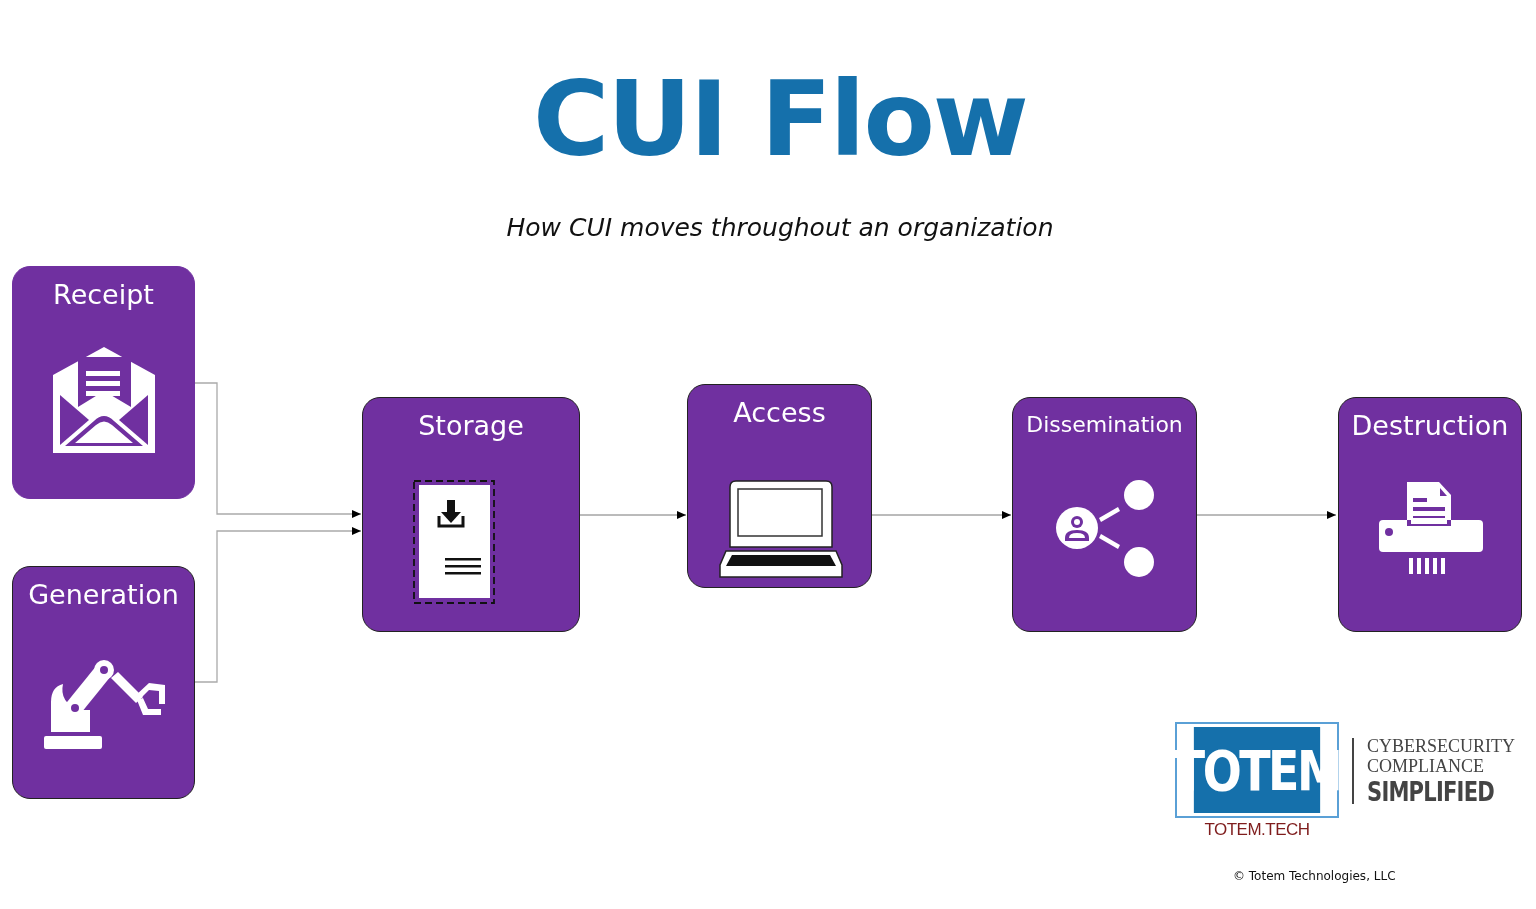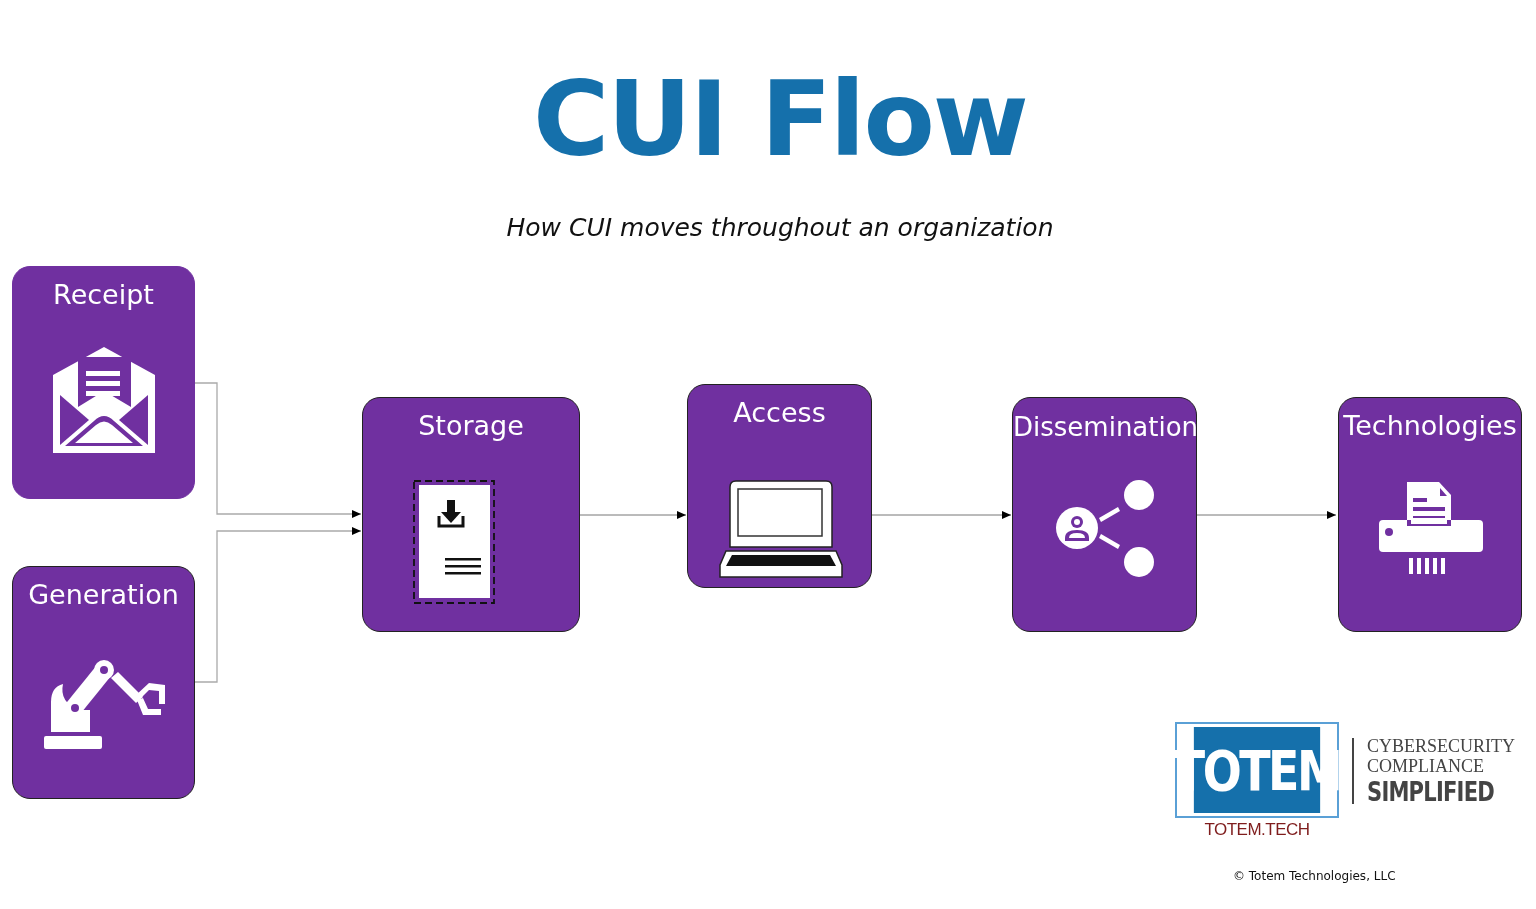--- a/index.html
+++ b/index.html
@@ -1,21 +1,21 @@
 <!DOCTYPE html>
 <html><head>
 <meta charset="utf-8">
 <style>
   html, body { margin:0; padding:0; }
   body { width:1536px; height:909px; background:#ffffff; position:relative; overflow:hidden; font-family:"Liberation Sans", sans-serif; }
   .title { position:absolute; left:0; width:1560px; top:58px; text-align:center; font-family:"DejaVu Sans", sans-serif; font-weight:bold; font-size:104px; color:#1570ab; letter-spacing:-2px; }
   .subtitle { position:absolute; left:0; width:1560px; top:213px; text-align:center; font-family:"DejaVu Sans", sans-serif; font-style:italic; font-size:25px; color:#111; }
   .node { position:absolute; background:#7030a0; border:1.5px solid #222; border-radius:18px; box-sizing:border-box; }
   .node-label { position:absolute; left:0; right:0; top:12px; text-align:center; color:#fff; font-family:"DejaVu Sans", sans-serif; font-size:27px; }
-  .node-label.small { font-size:26px; top:14px;text-align:center; }
+  .node-label.small { font-size:22px; top:14px;text-align:center; }
   .icon { position:absolute; }
   svg.lines { position:absolute; left:0; top:0; }
   .logo-box { position:absolute; left:1175px; top:722px; width:164px; height:96px; border:2px solid #5aa0d6; box-sizing:border-box; padding:3px; }
   .logo-inner { width:100%; height:100%; background:#1570ab; color:#fff; font-family:"DejaVu Sans", sans-serif; font-weight:bold; font-size:56px; letter-spacing:-3px; display:flex; align-items:center; justify-content:center; transform:scaleX(0.82); }
   .logo-url { position:absolute; left:1175px; top:820px; width:164px; text-align:center; font-family:"Liberation Sans", sans-serif; font-size:17px; color:#7f1d1d; letter-spacing:-0.5px; }
   .logo-divider { position:absolute; left:1352px; top:738px; width:2px; height:66px; background:#444; }
   .tag1, .tag2 { position:absolute; left:1367px; font-family:Liberation Serif, serif; font-size:18px; color:#444; }
   .tag1 { top:736px; } .tag2 { top:756px; }
   .tag3 { position:absolute; left:1367px; top:776px; font-family:"DejaVu Sans", sans-serif; font-weight:bold; font-size:27px; color:#444; transform:scaleX(0.78); transform-origin:left; letter-spacing:-1px; }
   .copyright { position:absolute; left:1233px; top:869px; font-family:"DejaVu Sans", sans-serif; font-size:12px; color:#111; }
@@ -102,21 +102,21 @@
     <circle cx="22" cy="42" r="3" fill="#fff"></circle>
     <path d="M14,58 Q14,53 22,53 Q30,53 30,58 Z" fill="#fff"></path>
     <circle cx="84" cy="15" r="15" fill="#fff"></circle>
     <circle cx="84" cy="82" r="15" fill="#fff"></circle>
     <path d="M44,38 L63,27 L65,31 L46,42 Z" fill="#fff"></path>
     <path d="M44,58 L63,69 L65,65 L46,54 Z" fill="#fff"></path>
   </svg>
 </div>
 
 <div class="node" style="left:1338px;top:397px;width:184px;height:235px;">
-  <div class="node-label">Technologies</div>
+  <div class="node-label">Destruction</div>
   <svg class="icon" style="left:38px;top:82px;" width="108" height="100" viewBox="0 0 108 100">
     <path d="M30,2 L62,2 L74,15 L74,46 L30,46 Z" fill="#fff"></path>
     <path d="M63,8 L70,16 L63,16 Z" fill="#7030a0"></path>
     <rect x="36" y="18" width="14" height="4" fill="#7030a0"></rect>
     <rect x="36" y="27" width="32" height="4" fill="#7030a0"></rect>
     <rect x="36" y="36" width="32" height="4" fill="#7030a0"></rect>
     <rect x="2" y="40" width="104" height="32" rx="4" fill="#fff"></rect>
     <rect x="30" y="40" width="44" height="6" fill="#7030a0"></rect>
     <rect x="34" y="38" width="36" height="6" fill="#fff"></rect>
     <circle cx="12" cy="52" r="4" fill="#7030a0"></circle>

